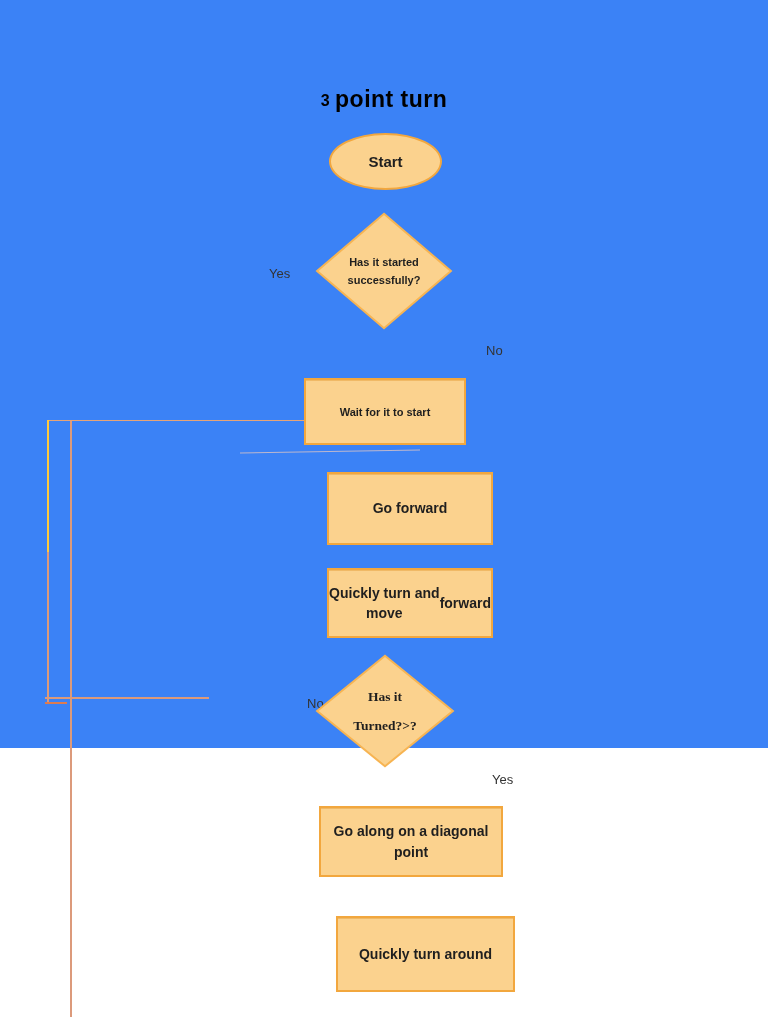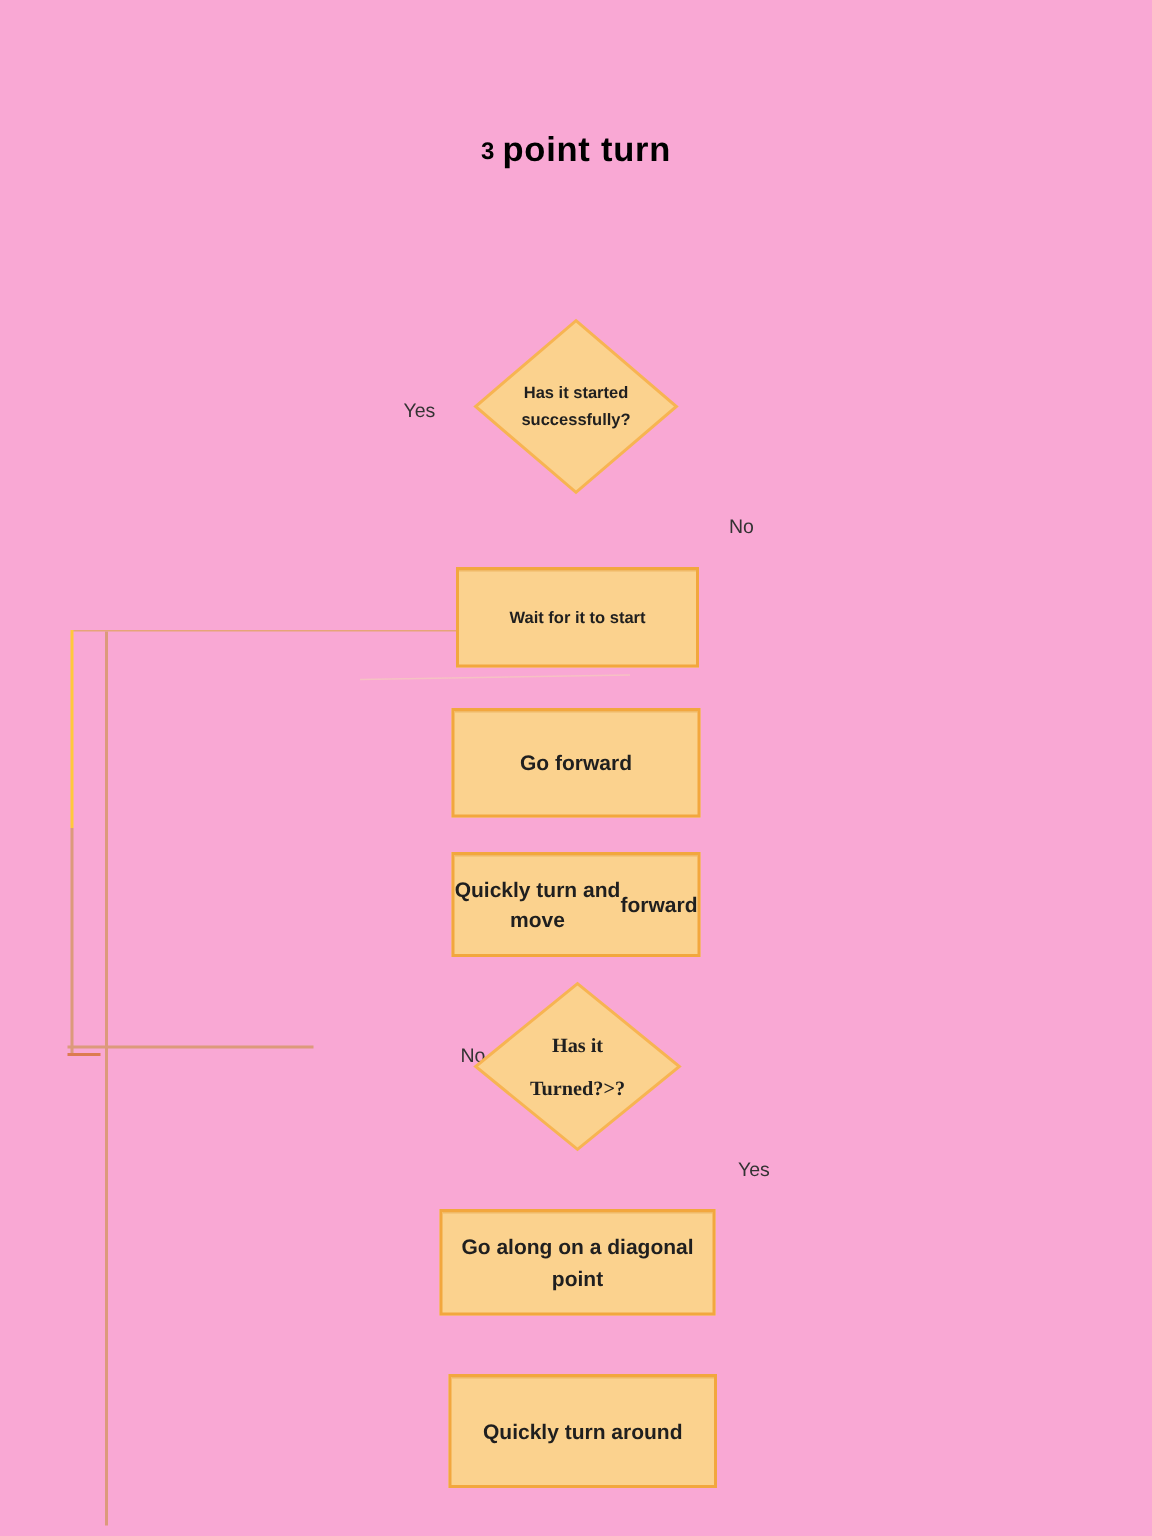--- a/index.html
+++ b/index.html
@@ -16,22 +16,22 @@
   * { box-sizing: border-box; }
   html, body { margin: 0; padding: 0; }
   body {
     width: 768px; height: 1024px;
     background: #ffffff;
     font-family: "Liberation Sans", sans-serif;
     overflow: hidden;
   }
   .page {
     position: relative;
-    width: 768px; height: 1024px;
-    background: #f9a8d4;
+    width: 768px; height: 748px;
+    background: #3b82f6;
     padding-left: 22px;
   }
   .title {
     position: absolute;
     left: 0; right: 0; top: 86px;
     text-align: center;
     color: #000;
     font-weight: bold;
     letter-spacing: 0.5px;
   }
@@ -65,21 +65,21 @@
     display: flex; flex-direction: column;
     align-items: center; justify-content: center;
     text-align: center;
     color: var(--text-dark);
     font-weight: bold;
   }
   .d1-text { font-size: 11px; line-height: 1.65; }
   .d2-text { font-size: 13.5px; line-height: 2.15; }
 
   .fs-small { font-size: 11px; }
-  .fs-med   { font-size: 14px; line-height: 1.45; }
+  .fs-med   { font-size: 14px; line-height: 1.45; margin-left: 26px; }
 
   .branch-label {
     position: absolute;
     color: var(--label-gray);
     font-size: 13px;
     font-weight: normal;
   }
 
   .cline { position: absolute; }
   .z-top { z-index: 5; }
@@ -97,20 +97,23 @@
   </div>
 
   <div class="cline z-low" style="left:48px; top:420px; width:257px; height:1px; background:var(--connector-light);"></div>
   <div class="cline z-low" style="left:47px; top:420px; width:2px; height:132px; background:var(--connector-gold);"></div>
   <div class="cline z-low" style="left:47px; top:552px; width:1.5px; height:152px; background:var(--connector-salmon);"></div>
   <div class="cline z-low" style="left:70px; top:421px; width:1.5px; height:596px; background:var(--connector-salmon);"></div>
   <div class="cline z-low" style="left:45px; top:697px; width:164px; height:1.5px; background:var(--connector-salmon);"></div>
   <div class="cline z-low" style="left:45px; top:702px; width:22px; height:2px; background:var(--connector-red);"></div>
   <div class="cline z-low" style="left:240px; top:451px; width:180px; height:1px; background:#F3CDBC; opacity:0.7; transform:rotate(-1deg);"></div>
 
+  <div class="node ellipse z-mid" style="left:329px; top:133px; width:113px; height:57px;">
+    <span>Start</span>
+  </div>
 
   <div class="diamond-wrap z-mid" style="left:315px; top:212px; width:138px; height:118px;">
     <svg viewBox="0 0 100 100" preserveAspectRatio="none">
       <polygon points="50,1.5 98.5,50 50,98.5 1.5,50" fill="var(--shape-fill)" stroke="var(--diamond-border)" stroke-width="2" vector-effect="non-scaling-stroke"></polygon>
     </svg>
     <div class="diamond-text d1-text">
       <span>Has it started</span>
       <span>successfully?</span>
     </div>
   </div>
@@ -142,17 +145,17 @@
       <span>Turned?&gt;?</span>
     </div>
   </div>
 
   <div class="branch-label" style="left:492px; top:772px;">Yes</div>
 
   <div class="node rect fs-med z-mid" style="left:293px; top:806px; width:184px; height:71px;">
     <span>Go along on a diagonal point</span>
   </div>
 
-  <div class="node rect fs-med z-mid" style="left:299px; top:916px; width:179px; height:76px;">
+  <div class="node rect fs-med z-mid" style="left:310px; top:916px; width:179px; height:76px;">
     <span>Quickly turn around</span>
   </div>
 
 </div>
 
 </body></html>

